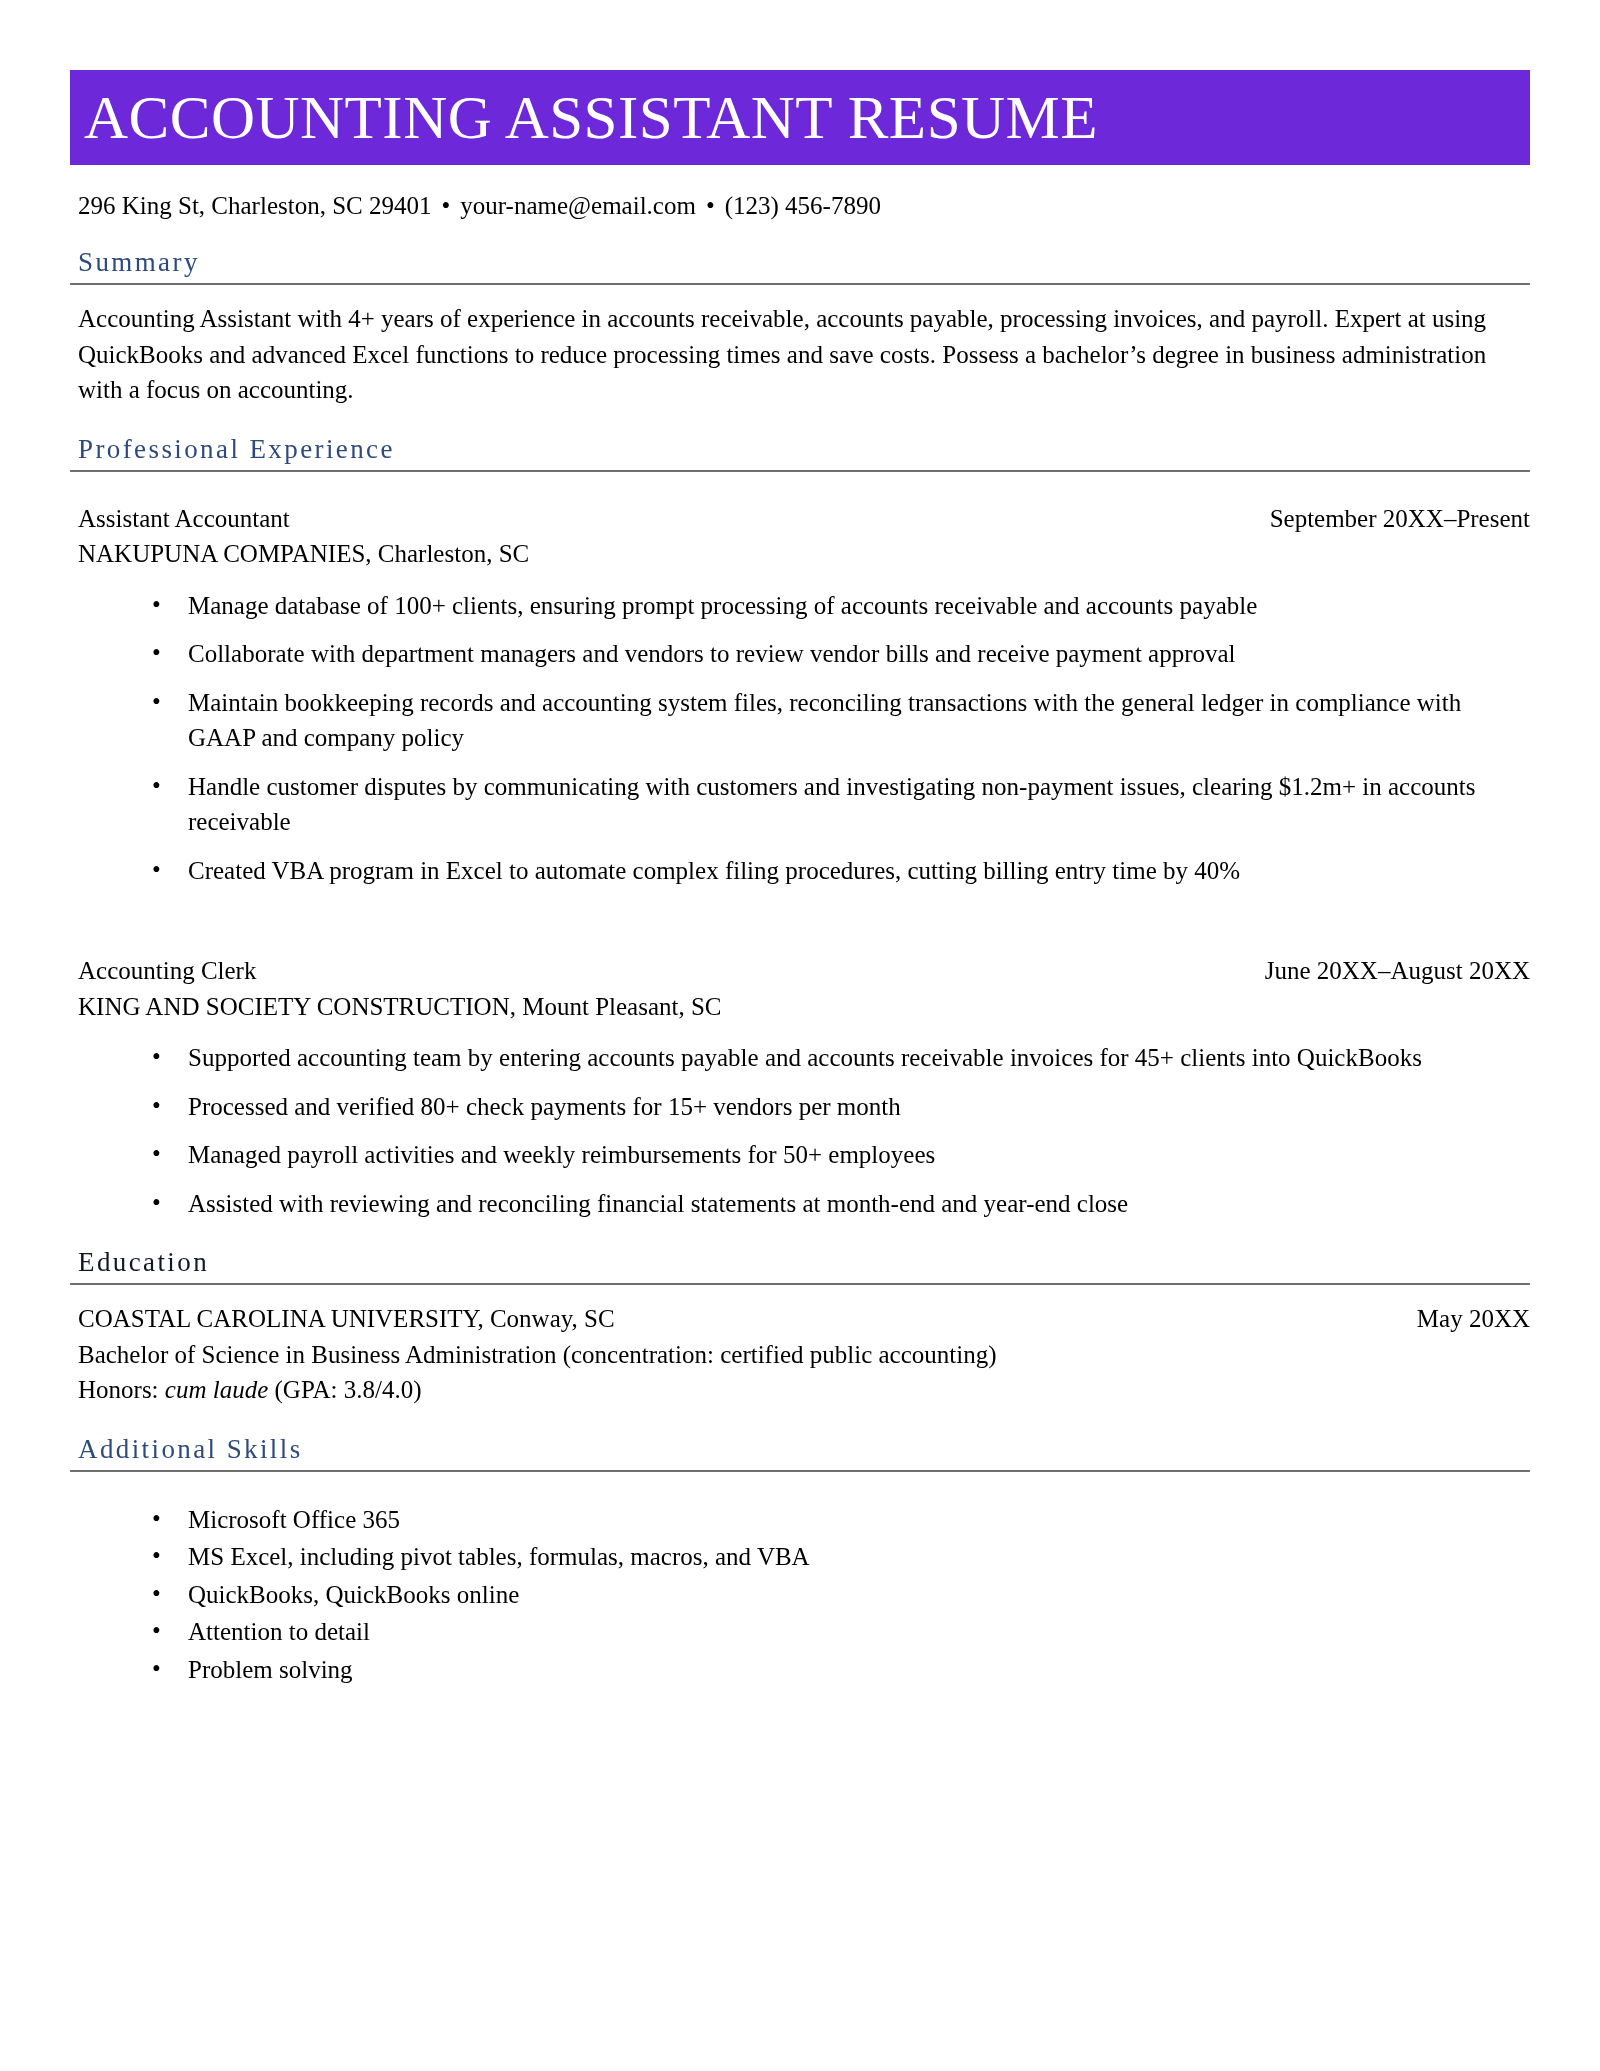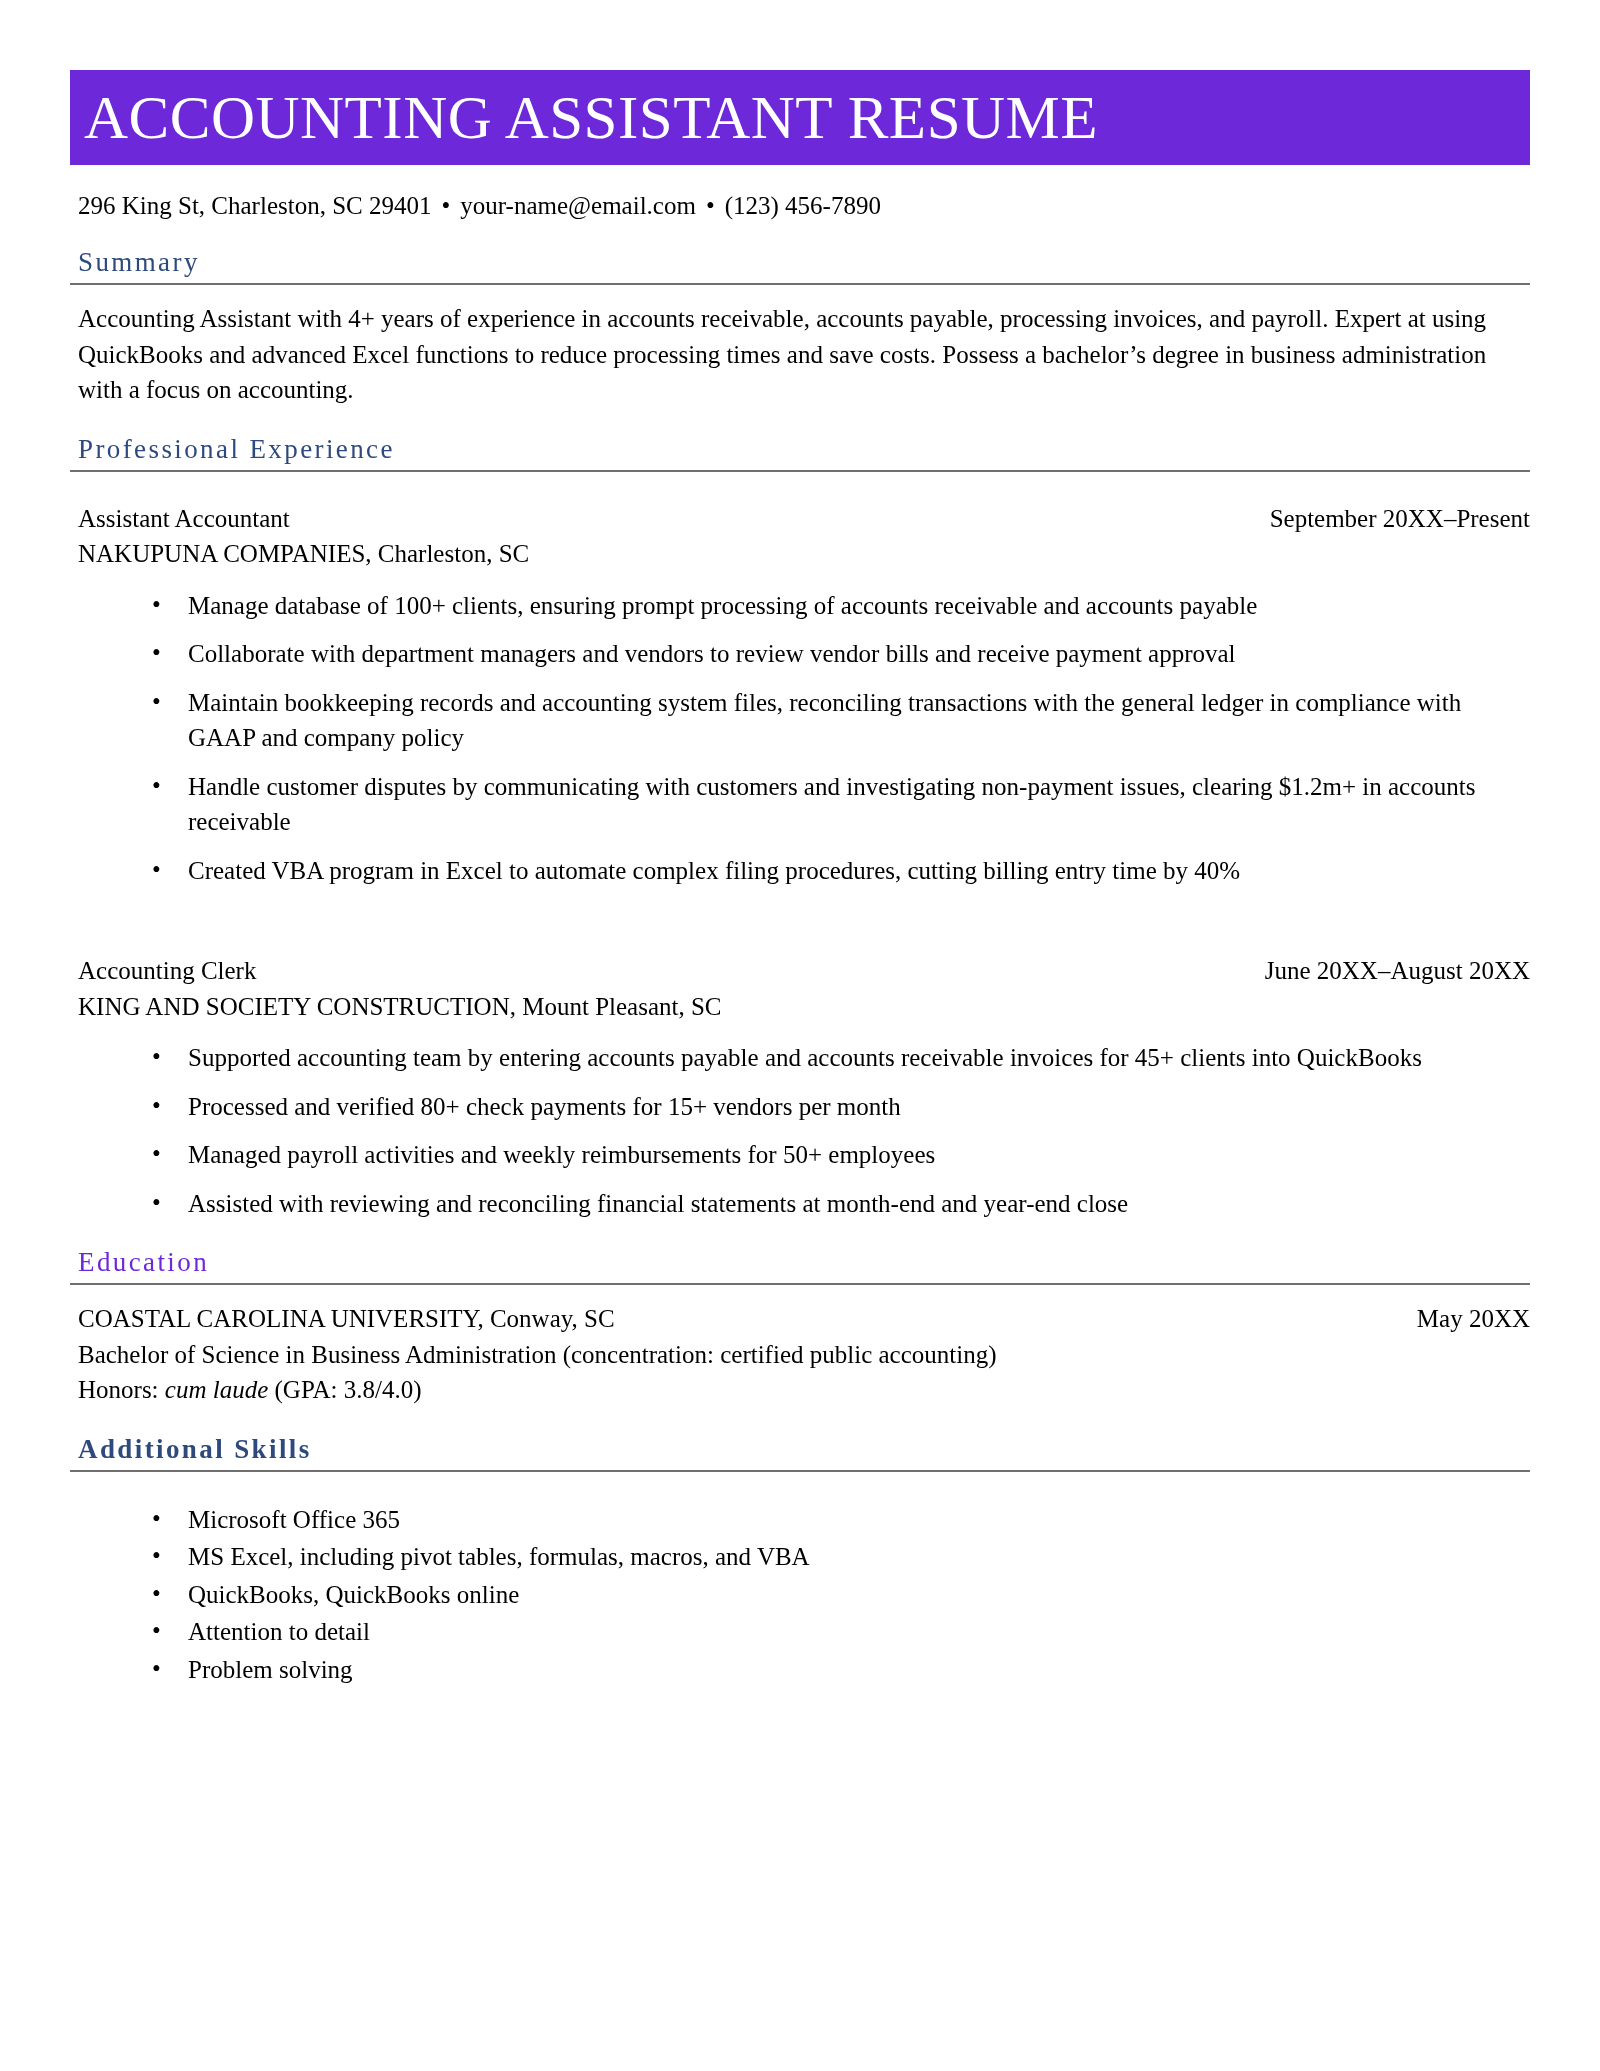--- a/index.html
+++ b/index.html
@@ -215,37 +215,37 @@
           <li>Processed and verified 80+ check payments for 15+ vendors per month</li>
           <li>Managed payroll activities and weekly reimbursements for 50+ employees</li>
           <li>Assisted with reviewing and reconciling financial statements at month-end and year-end close</li>
         </ul>
       </div>
 
     </div>
   </div>
 
   <div class="section">
-    <div class="section-heading" style="color: #6d28d9;">Education</div>
+    <div class="section-heading" style="color: #0f172a;">Education</div>
     <div class="section-rule" style="border-bottom-color: rgb(111, 111, 111);"></div>
     <div class="section-body">
       <div class="edu-row">
         <span>COASTAL CAROLINA UNIVERSITY, Conway, SC</span>
         <span>May 20XX</span>
       </div>
       <div class="edu-line">Bachelor of Science in Business Administration (concentration: certified public accounting)</div>
       <div class="edu-line">
         <span>Honors: </span>
         <em>cum laude</em><span> (GPA: 3.8/4.0)</span>
       </div>
     </div>
   </div>
 
   <div class="section">
-    <div class="section-heading" style="color: rgb(46, 74, 125); font-weight: bold;">Additional Skills</div>
+    <div class="section-heading" style="color: rgb(46, 74, 125);">Additional Skills</div>
     <div class="section-rule" style="border-bottom-color: rgb(111, 111, 111);"></div>
     <div class="section-body">
       <ul class="skills">
         <li>Microsoft Office 365</li>
         <li>MS Excel, including pivot tables, formulas, macros, and VBA</li>
         <li>QuickBooks, QuickBooks online</li>
         <li>Attention to detail</li>
         <li>Problem solving</li>
       </ul>
     </div>

